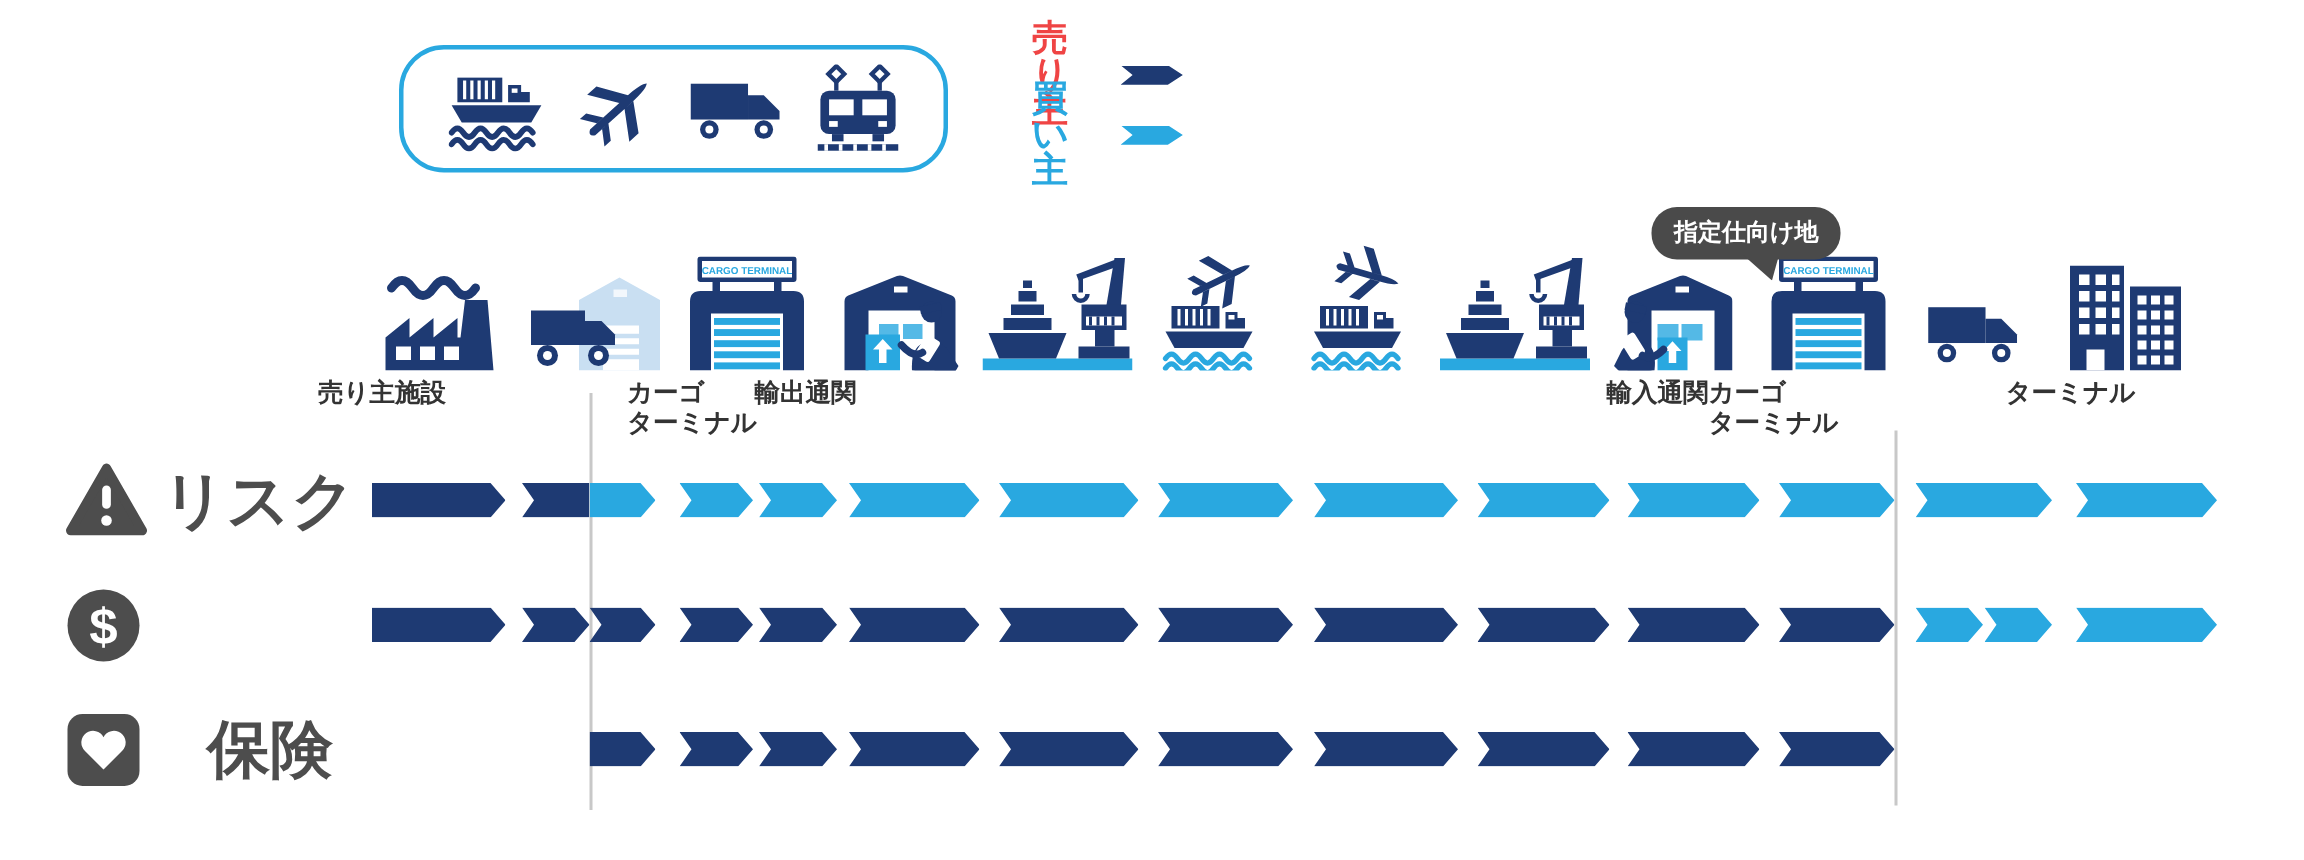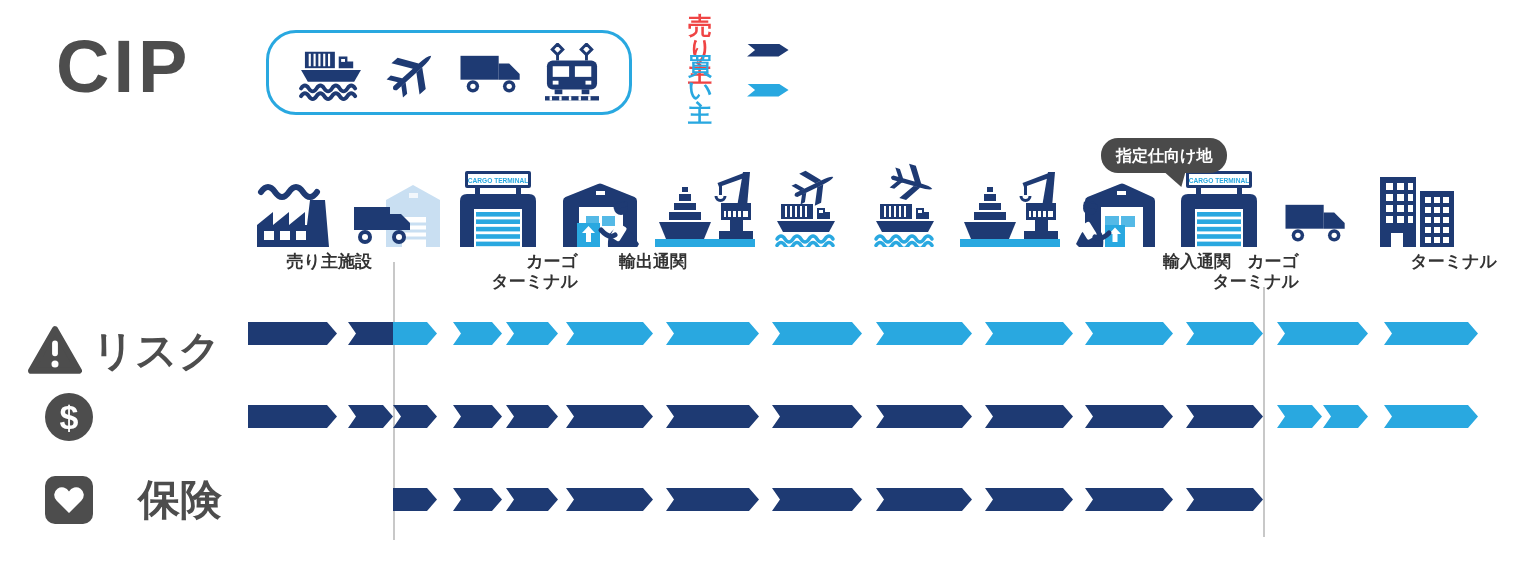--- a/index.html
+++ b/index.html
@@ -7,38 +7,37 @@
           font-family:"Liberation Sans","DejaVu Sans",sans-serif;}
   .title{position:absolute;left:56px;top:30px;font-size:74px;font-weight:bold;
          letter-spacing:4px;color:#4d4d4d;line-height:1;}
   .transport-box{position:absolute;left:266px;top:30px;width:366px;height:85px;
          border:3px solid #29a8e0;border-radius:30px;display:flex;align-items:center;
          justify-content:space-evenly;padding:0 10px;box-sizing:border-box;background:#fff;}
   .legend{position:absolute;left:688px;top:30px;}
   .legend-row{position:absolute;display:flex;align-items:center;gap:12px;height:28px;}
   .legend-label{font-size:24px;font-weight:bold;line-height:1;}
   .seg{position:absolute;}
-  .station-label{position:absolute;width:160px;text-align:right;font-size:17px;
+  .station-label{position:absolute;width:160px;text-align:left;font-size:17px;
          font-weight:bold;color:#333;line-height:20px;white-space:pre-line;}
   .bubble{position:absolute;left:1101px;top:138px;height:35px;line-height:35px;
          padding:0 15px;background:#4a4a4a;border-radius:17px;color:#fff;
          font-size:16px;font-weight:bold;z-index:6;}
   .bubble-tail{position:absolute;left:1160px;top:170px;width:26px;height:17px;
          background:#4a4a4a;clip-path:polygon(8% 0,100% 0,82% 100%);z-index:6;}
   .guide-line{position:absolute;width:2px;background:#c8c8c8;z-index:0;}
   .row-label{position:absolute;display:flex;align-items:center;gap:10px;height:54px;z-index:2;}
   .row-label-text{font-size:42px;font-weight:bold;color:#4d4d4d;line-height:1;}
   .station{position:absolute;z-index:1;}
   svg{display:block;}
 </style>
 </head>
 <body>
 
 <div class="canvas">
-  <div class="title">CIP</div>
 
   <div class="transport-box" id="transport-box">
       <span>
         <svg viewBox="0 0 66 58" width="64" height="56">
           <rect x="6" y="7" width="31" height="17" fill="#1e3a73"></rect>
           <path d="M11 9 v13 M16 9 v13 M21 9 v13 M26 9 v13 M31 9 v13" stroke="#fff" stroke-width="2.2"></path>
           <path d="M41 24 V12 h9 v5 h6 v7 z" fill="#1e3a73"></path>
           <rect x="43.5" y="14.5" width="4" height="3" fill="#fff"></rect>
           <path d="M2 26 H64 L57 38 H9 Z" fill="#1e3a73"></path>
           <path d="M2 45 q4 -6 8 0 t8 0 t8 0 t8 0 t8 0 t8 0 t8 0" fill="none" stroke="#1e3a73" stroke-width="4" stroke-linecap="round"></path>
@@ -148,21 +147,21 @@
           <rect x="41" y="33" width="13" height="10" fill="#29a8e0" opacity=".8"></rect>
           <rect x="16" y="40" width="23" height="24" fill="#29a8e0"></rect>
           <path d="M27.5 43 l6.5 7 h-4 v9 h-5 v-9 h-4 z" fill="#fff"></path>
           <circle cx="60" cy="25" r="7" fill="#1e3a73"></circle>
           <path d="M52 21.5 l14 -3 1 5 -14 3 z" fill="#1e3a73"></path>
           <path d="M47 64 q-1 -17 10 -19 q10 -2 15 7 l6 9 -4 7 z" fill="#1e3a73"></path>
           <rect x="52" y="41" width="11" height="16" rx="2" fill="#fff" transform="rotate(32 57 49)"></rect>
           <path d="M40 47 q8 9 14 5" stroke="#1e3a73" stroke-width="5" fill="none" stroke-linecap="round"></path>
         </svg>
       </div>
-      <div class="station-label" style="left: 527px; top: 252px;">輸出通関</div>
+      <div class="station-label" style="left: 503px; top: 252px;">輸出通関</div>
       <div class="station" style="left: 655px; top: 165px;">
         <svg viewBox="0 0 100 82" width="100" height="82">
           <rect x="0" y="74" width="100" height="8" fill="#29a8e0"></rect>
           <path d="M4 57 H56 L49 74 H11 Z" fill="#1e3a73"></path>
           <rect x="14" y="47" width="32" height="8" fill="#1e3a73"></rect>
           <rect x="19" y="38" width="22" height="7" fill="#1e3a73"></rect>
           <rect x="24" y="29" width="12" height="7" fill="#1e3a73"></rect>
           <rect x="27" y="22" width="6" height="5" fill="#1e3a73"></rect>
           <path d="M92 12 L64 22 l-1.5 -4 L90 7.5 Z" fill="#1e3a73"></path>
           <path d="M82 42 L88 7 L95 7 L92 42 Z" fill="#1e3a73"></path>
@@ -310,21 +309,21 @@
           </g>
         </svg>
       </div>
       <div class="station-label" style="left: 1337px; top: 252px;">ターミナル</div>
     </div>
   <div id="lines-layer">
       <div class="guide-line" style="left: 393px; top: 262px; height: 278px; background: rgb(200, 200, 200);"></div>
       <div class="guide-line" style="left: 1263px; top: 287px; height: 250px; background: rgb(200, 200, 200);"></div>
     </div>
   <div id="rows-layer">
-      <div class="row-label" style="left: 28px; top: 307px; margin-top: 17px;">
+      <div class="row-label" style="left: 44px; top: 307px;">
         <span>
           <svg viewBox="0 0 52 52" width="54" height="54">
             <path d="M26 5 L49 45 H3 Z" fill="#4d4d4d" stroke="#4d4d4d" stroke-width="6" stroke-linejoin="round"></path>
             <rect x="23.2" y="16" width="5.6" height="15" rx="2.8" fill="#fff"></rect>
             <circle cx="26" cy="38.5" r="3.4" fill="#fff"></circle>
           </svg>
         </span>
         <span class="row-label-text">リスク</span>
       </div>
       <div class="seg" style="left: 248px; top: 322px; width: 89px; height: 23px; background: rgb(30, 58, 115); clip-path: polygon(0px 0px, calc(100% - 10px) 0px, 100% 50%, calc(100% - 10px) 100%, 0px 100%); z-index: 2;"></div>

